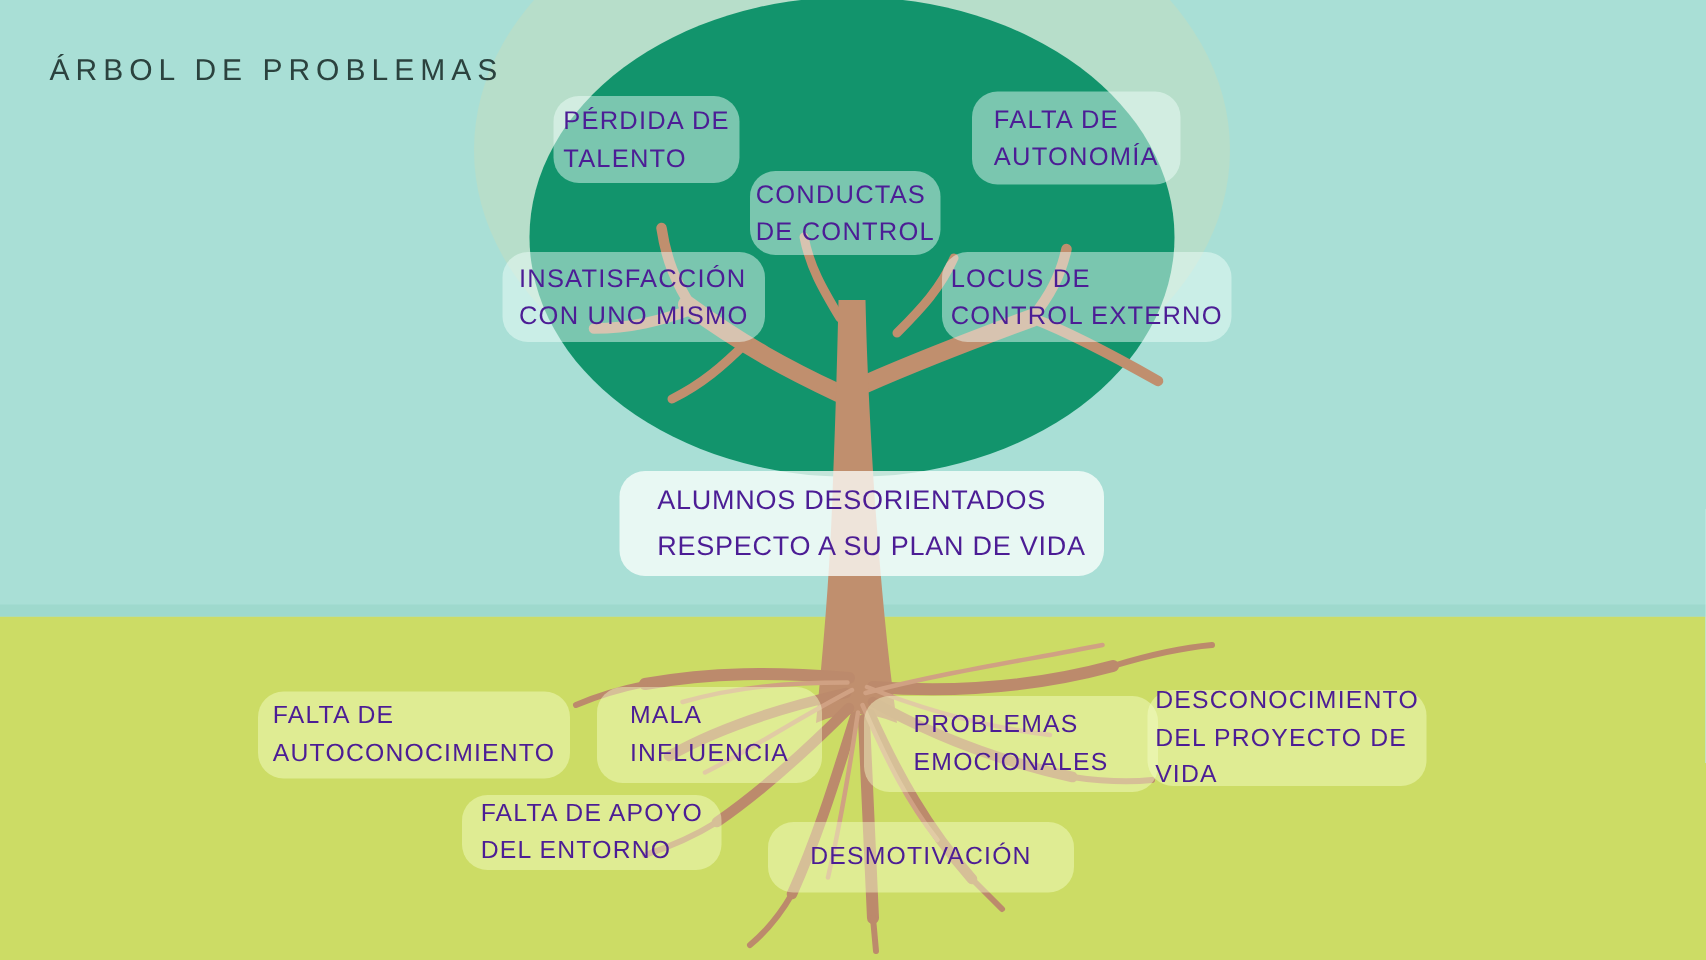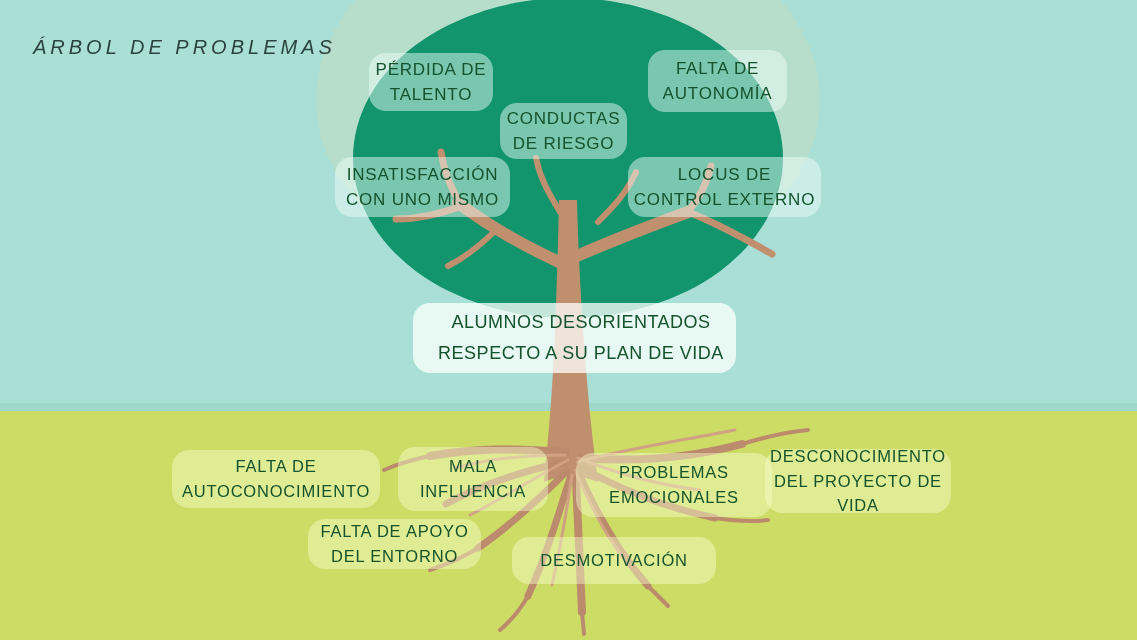--- a/index.html
+++ b/index.html
@@ -10,31 +10,31 @@
     font-family:"Liberation Sans", sans-serif;
     background:#A9DFD6;
   }
   .bg-top{position:absolute;left:0;top:0;width:1137px;height:411px;background:#A9DFD6;}
   .bg-band{position:absolute;left:0;top:403px;width:1137px;height:8px;background:#9ED9CD;}
   .bg-bottom{position:absolute;left:0;top:411px;width:1137px;height:229px;background:#CCDC65;}
   svg.tree{position:absolute;left:0;top:0;}
   .page-title{
     position:absolute;left:33px;top:36px;
     font-size:20px;letter-spacing:4px;font-weight:400;
-    color:#2B423E;white-space:nowrap;font-style:italic;
+    color:#2B423E;white-space:nowrap;
   }
   .box{
     position:absolute;
     display:flex;align-items:center;justify-content:center;
-    text-align:center;
     border-radius:17px;
-    color:#14532d;
+    color:#4c1d95;
     white-space:pre-line;
     letter-spacing:0.8px;
     line-height:1.5;
+    margin-top:11px;
   }
   .box.effect{background:rgba(240,255,250,0.47);font-size:17px;}
   .box.cause{background:rgba(246,255,205,0.45);font-size:16.5px;}
   .box.central{background:rgba(252,255,253,0.76);font-size:18px;line-height:1.75;letter-spacing:0.5px;}
   
   .b-perdida        {left:369px;top:53px; width:124px;height:58px;}
   .b-autonomia      {left:648px;top:50px; width:139px;height:62px;}
   .b-conductas      {left:500px;top:103px;width:127px;height:56px;}
   .b-insatisfaccion {left:335px;top:157px;width:175px;height:60px;}
   .b-locus          {left:628px;top:157px;width:193px;height:60px;}
@@ -106,21 +106,21 @@
     </g>
   </svg>
 
   <div class="page-title">ÁRBOL DE PROBLEMAS</div>
 
   <div class="box effect b-perdida">PÉRDIDA DE
 TALENTO</div>
   <div class="box effect b-autonomia">FALTA DE
 AUTONOMÍA</div>
   <div class="box effect b-conductas">CONDUCTAS
-DE RIESGO</div>
+DE CONTROL</div>
   <div class="box effect b-insatisfaccion">INSATISFACCIÓN
 CON UNO MISMO</div>
   <div class="box effect b-locus">LOCUS DE
 CONTROL EXTERNO</div>
 
   <div class="box central b-central">ALUMNOS DESORIENTADOS
 RESPECTO A SU PLAN DE VIDA</div>
 
   <div class="box cause b-autoconocimiento">FALTA DE
 AUTOCONOCIMIENTO</div>

